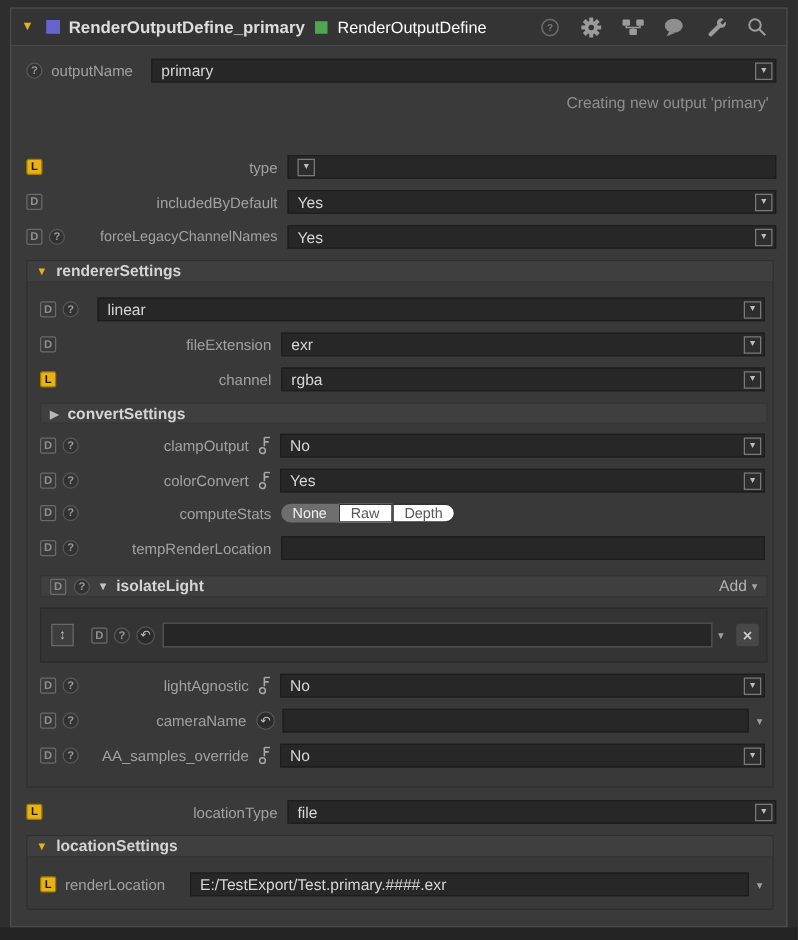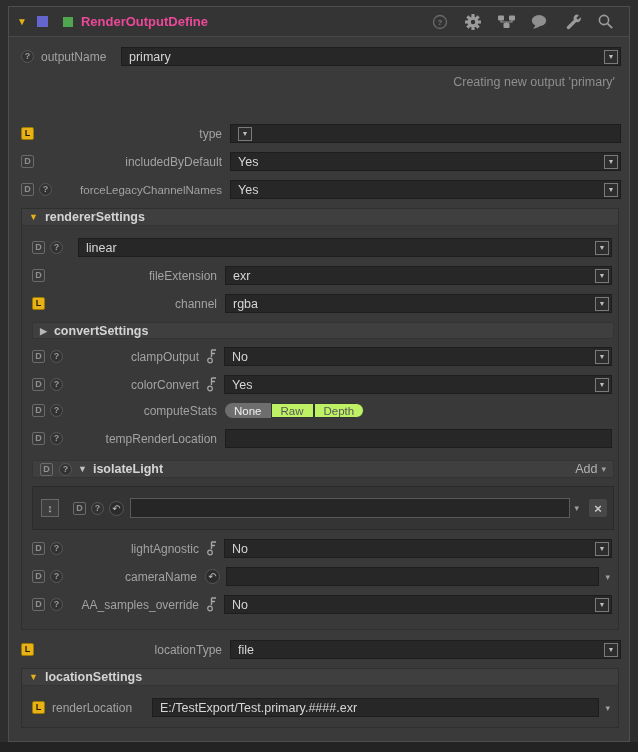--- a/index.html
+++ b/index.html
@@ -16,21 +16,21 @@
     background: #3a3a3a; border: 1px solid #4e4e4e;
   }
   .panel-header {
     height: 30px; background: #343434; border-bottom: 1px solid #484848;
     display: flex; align-items: center; padding: 0 8px;
   }
   .tri-yellow { color: #e5b117; font-size: 10px; margin-right: 10px; }
   .node-sq { width: 11px; height: 11px; background: #6565cf; margin-right: 7px; }
   .node-sq.green { background: #4fa64f; width: 10px; height: 10px; margin: 0 8px; }
   .panel-title { font-weight: bold; font-size: 13.5px; color: #dcdcdc; }
-  .panel-subtitle { font-size: 13px; color: #ec4899; font-weight: bold; }
+  .panel-subtitle { font-size: 13px; color: #ffffff; }
   .hdr-icons { margin-left: auto; display: flex; align-items: center; gap: 13px; padding-right: 6px; }
   .hdr-icons .hicon { display: inline-flex; align-items: center; justify-content: center; width: 20px; height: 20px; }
 
   .content { padding: 10px 6px 0 12px; }
 
   .row { display: flex; align-items: center; height: 19px; margin-bottom: 9px; }
   .badges { width: 46px; display: flex; align-items: center; gap: 5px; flex: none; }
   .badge {
     width: 13px; height: 13px; flex: none; border-radius: 2px;
     display: inline-flex; align-items: center; justify-content: center;
@@ -91,21 +91,21 @@
     font-weight: bold; font-size: 12.5px; color: #d4d4d4;
     margin: 7px 0 8px 0;
   }
   .substrip .gtri-gray { color: #b7b7b7; font-size: 9px; }
 
   .seg-wrap { display: flex; align-items: center; height: 15px; }
   .seg { font-size: 11.5px; padding: 4px 9px; height: 15px; display: inline-flex; align-items: center; }
   .seg-first { border-radius: 8px 0 0 8px; }
   .seg-last { border-radius: 0 8px 8px 0; }
   .seg-on { background: #6e6e6e; color: #efefef; }
-  .seg-off { background: #bef264; color: #575757; border: 1px solid #333333; }
+  .seg-off { background: #ffffff; color: #575757; border: 1px solid #333333; }
   .segrow { height: 15px; margin: 3px 0 11px 0; }
 
   .ilight-hdr {
     background: #3f3f3f; border: 1px solid #343434; height: 18px; margin: 12px 0 8px 0;
     display: flex; align-items: center; gap: 6px; padding: 0 7px;
     font-size: 12.5px;
   }
   .ilight-hdr .gname { font-weight: bold; color: #d4d4d4; }
   .ilight-hdr .wtri { color: #c2c2c2; font-size: 9px; }
   .add-btn { margin-left: auto; color: #b2b2b2; font-size: 12.5px; display: flex; align-items: center; gap: 4px; }
@@ -139,20 +139,21 @@
   .footer-bar { position: absolute; left: 0; right: 0; bottom: 0; height: 10px; background: #232323; }
 </style>
 </head>
 <body>
 
 <div class="panel">
 
   <div class="panel-header">
     <span class="tri-yellow">▼</span>
     <span class="node-sq"></span>
+    <span class="panel-title">RenderOutputDefine_primary</span>
     <span class="node-sq green"></span>
     <span class="panel-subtitle">RenderOutputDefine</span>
     <span class="hdr-icons">
       <span class="hicon">
         <svg width="16" height="16" viewBox="0 0 16 16">
             <circle cx="8" cy="8" r="6.5" fill="none" stroke="#6a6a6a" stroke-width="1.3"></circle>
             <text x="8" y="11" text-anchor="middle" font-size="8" font-weight="bold" fill="#777">?</text>
           </svg>
       </span>
       <span class="hicon">

